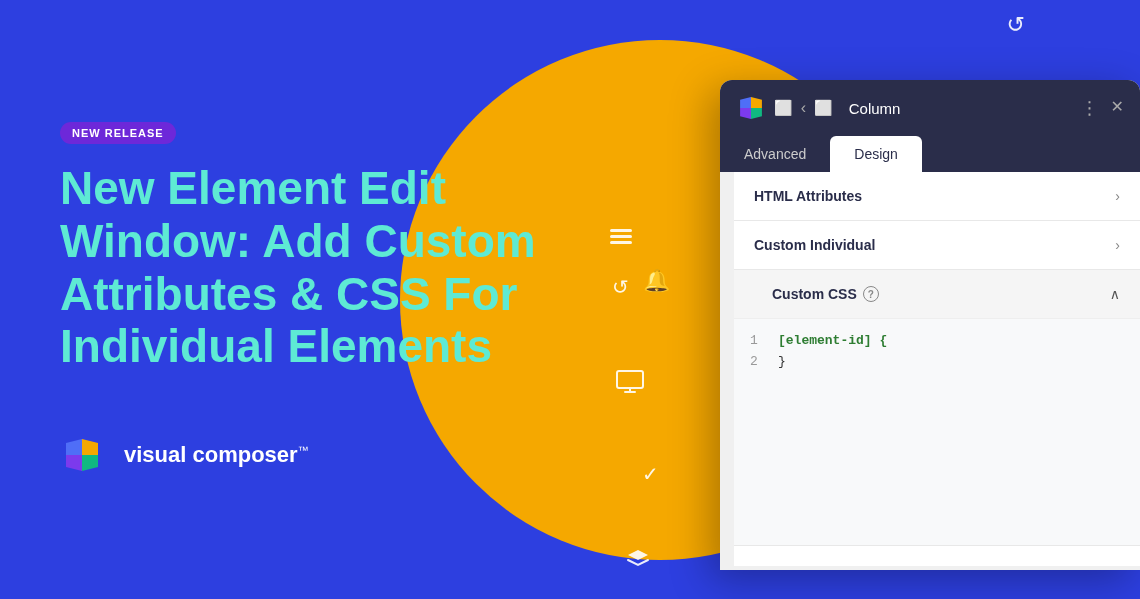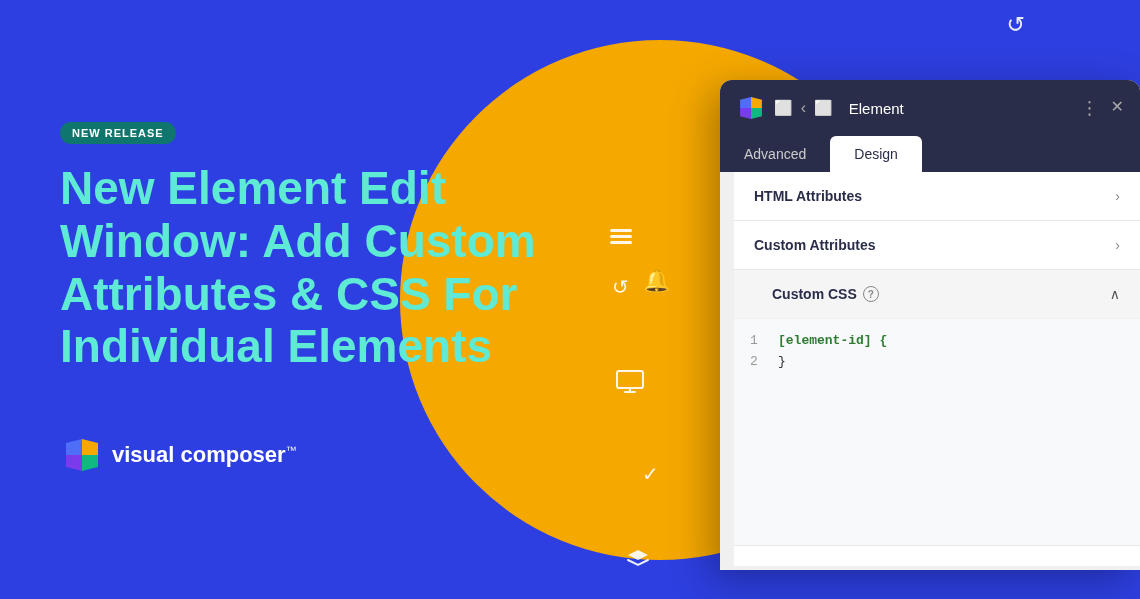--- a/index.html
+++ b/index.html
@@ -39,21 +39,21 @@
       width: 550px;
       height: 100%;
       z-index: 5;
       display: flex;
       flex-direction: column;
       justify-content: center;
     }
 
     .badge {
       display: inline-block;
-      background: #0f766e;
+      background: #6d28d9;
       color: #fff;
       font-size: 11px;
       font-weight: 700;
       letter-spacing: 1px;
       text-transform: uppercase;
       padding: 5px 12px;
       border-radius: 20px;
       margin-bottom: 18px;
       width: fit-content;
     }
@@ -62,21 +62,21 @@
       color: #5eead4;
       font-size: 46px;
       font-weight: 800;
       line-height: 1.15;
       margin-bottom: 60px;
     }
 
     .logo-area {
       display: flex;
       align-items: center;
-      gap: 8px;
+      gap: 20px;
     }
 
     .logo-text {
       color: #ffffff;
       font-size: 22px;
       font-weight: 600;
     }
 
     .logo-text sup {
       font-size: 11px;
@@ -319,21 +319,21 @@
       <path d="M6 22 L22 22 L22 38 L6 34 Z" fill="#7c3aed"></path>
       <path d="M22 22 L38 22 L38 34 L22 38 Z" fill="#10b981"></path>
     </svg>
 
     <div class="panel-nav-icons">
       <span style="color:#aaa; font-size:15px;">⬜</span>
       <span style="color:#aaa; font-size:16px; cursor:pointer;">‹</span>
       <span style="color:#aaa; font-size:15px;">⬜</span>
     </div>
 
-    <span class="panel-title">Element</span>
+    <span class="panel-title">Column</span>
 
     <div class="panel-header-actions">
       <span style="color:#aaa; cursor:pointer; font-size:18px;">⋮</span>
       <span style="color:#aaa; cursor:pointer; font-size:16px;">✕</span>
     </div>
   </div>
 
   <div class="panel-tabs">
     <div class="panel-tab inactive">Advanced</div>
     <div class="panel-tab active">Design</div>
@@ -343,21 +343,21 @@
 
     <div class="accordion-item">
       <div class="accordion-header">
         <span class="accordion-header-title">HTML Attributes</span>
         <span class="accordion-chevron">›</span>
       </div>
     </div>
 
     <div class="accordion-item">
       <div class="accordion-header">
-        <span class="accordion-header-title">Custom Attributes</span>
+        <span class="accordion-header-title">Custom Individual</span>
         <span class="accordion-chevron">›</span>
       </div>
     </div>
 
     <div class="accordion-item">
       <div class="accordion-header" style="background:#f5f5f5;padding-left:38px;">
         <span class="accordion-header-title" style="display:flex; align-items:center; gap:6px;">
           <span>Custom CSS</span>
           <span style="display:inline-flex; align-items:center; justify-content:center; width:16px; height:16px; border-radius:50%; border:1.5px solid #888; color:#888; font-size:10px; font-weight:700;">?</span>
         </span>

